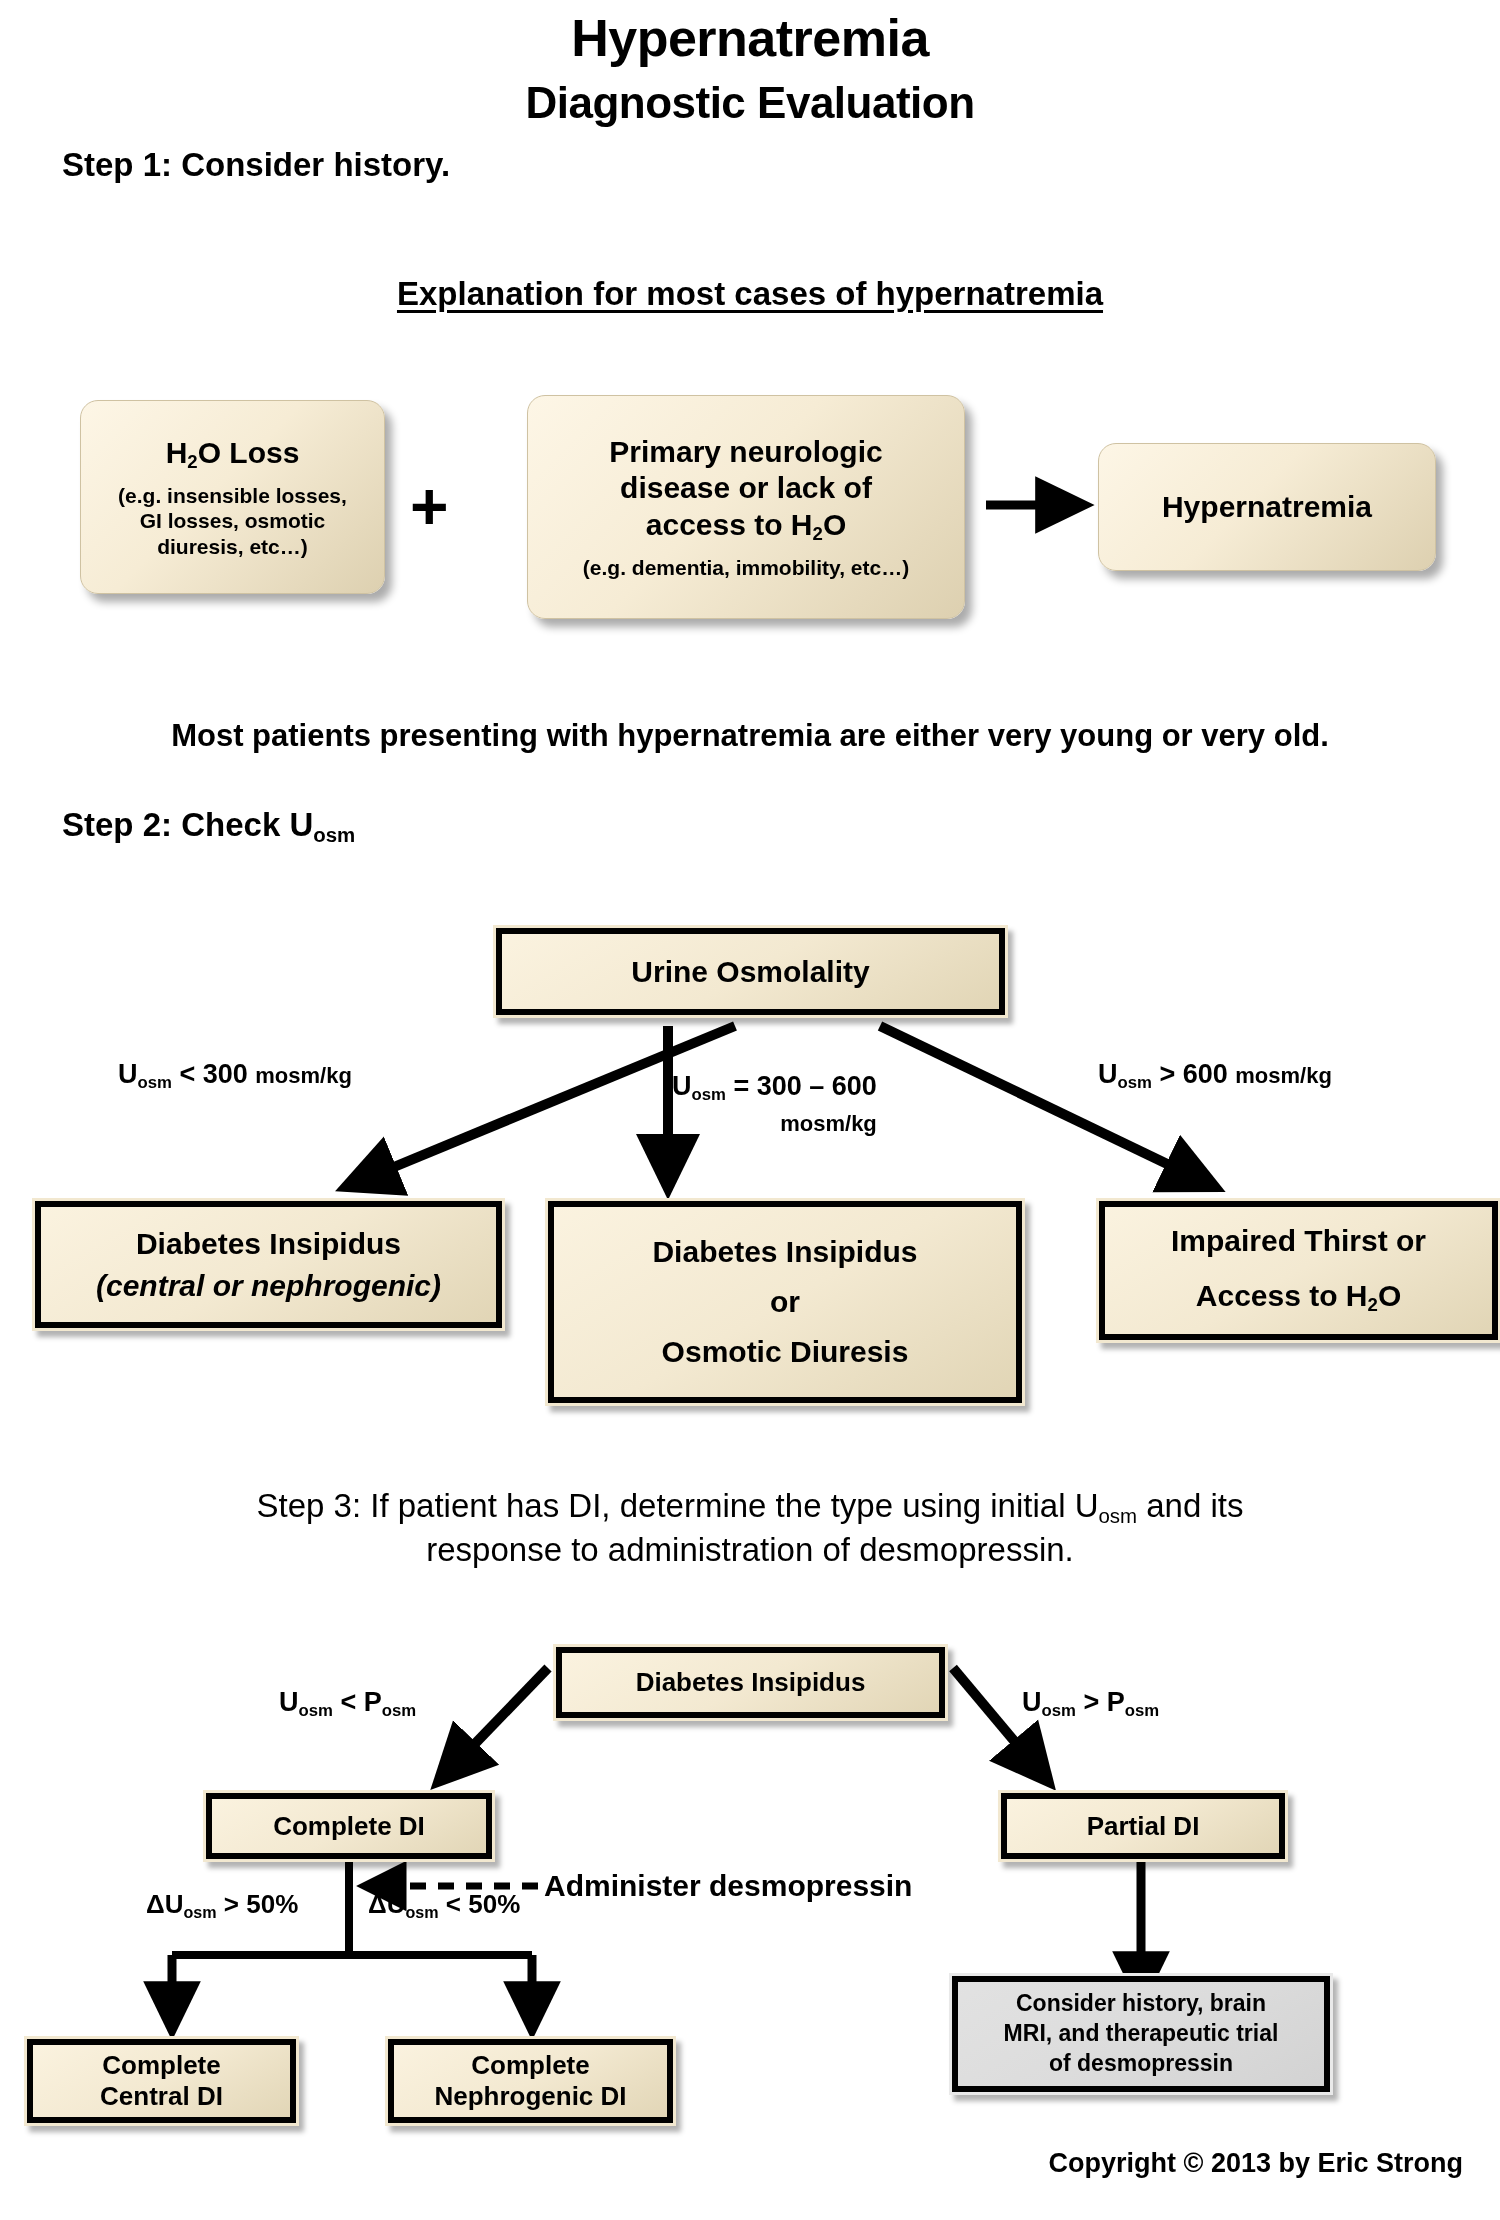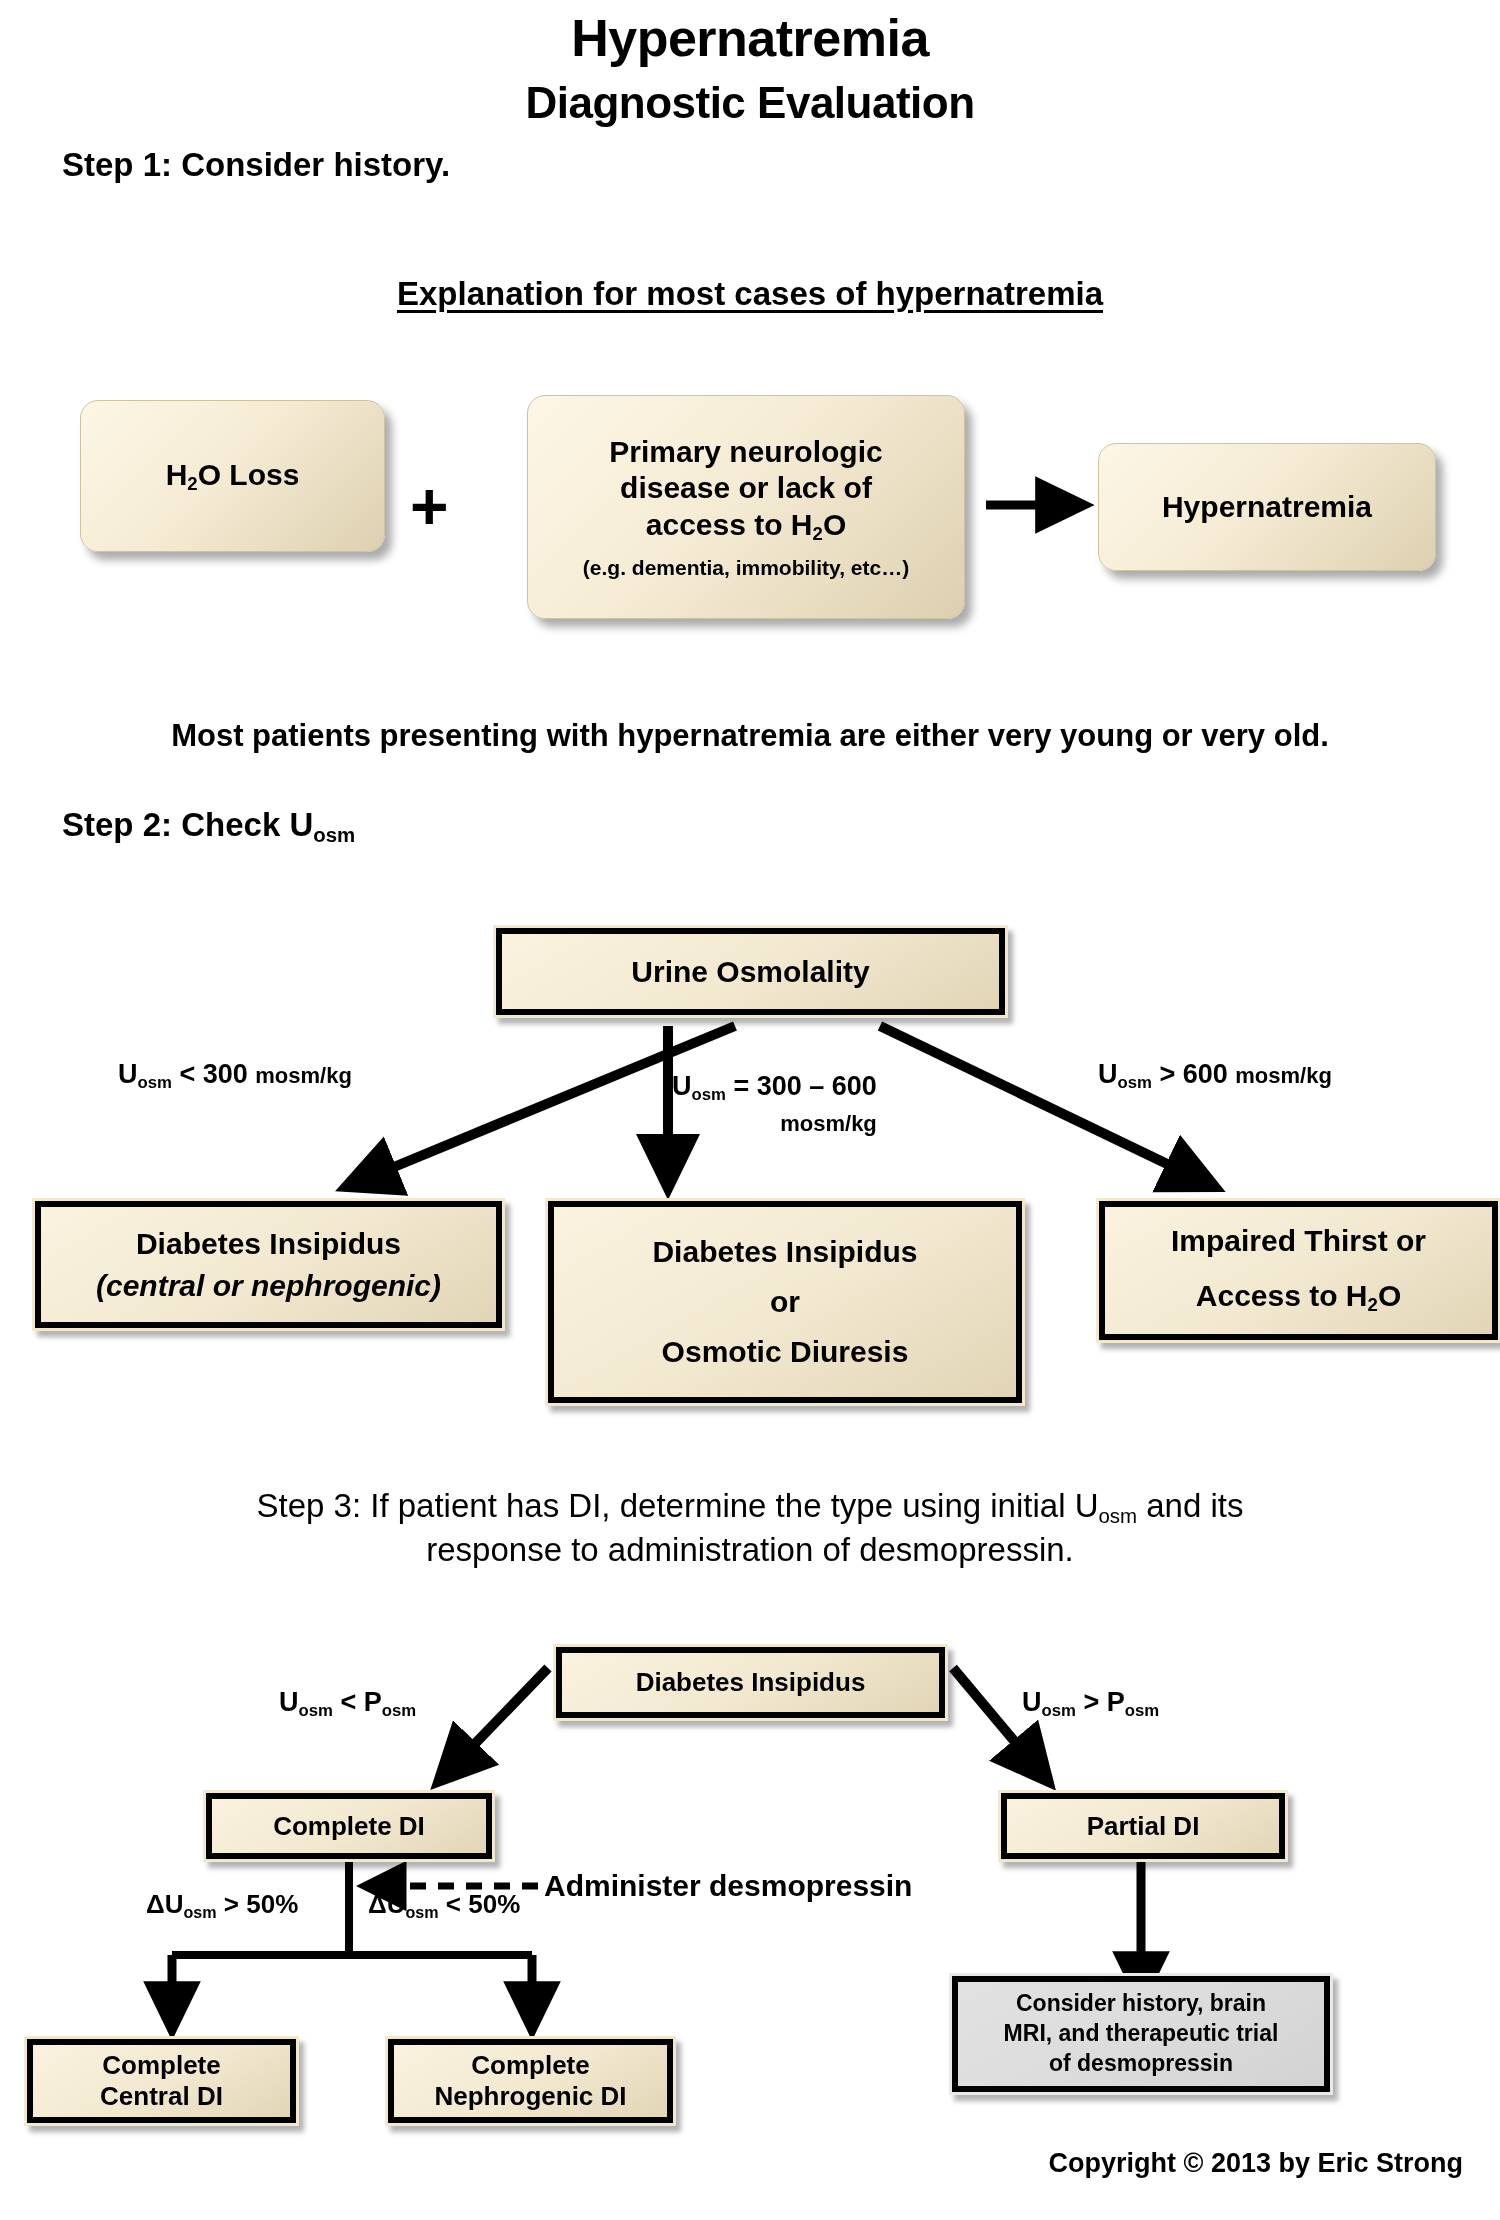--- a/index.html
+++ b/index.html
@@ -104,21 +104,21 @@
     border-color: #e9e9e9;
   }
 
   .bt { font-weight: bold; }
   .t30 { font-size: 30px; }
   .t26 { font-size: 26px; }
 
   sub { font-size: 0.62em; vertical-align: -0.28em; }
 
   
-  #box-h2o-loss   { top: 400px; left: 80px;  width: 305px; height: 152px; padding: 8px 26px; }
+  #box-h2o-loss   { top: 400px; left: 80px;  width: 305px; height: 194px; padding: 8px 26px; }
   #box-neuro      { top: 395px; left: 527px; width: 438px; height: 224px; padding: 8px 14px; }
   #box-hypernat   { top: 443px; left: 1098px;width: 338px; height: 128px; }
 
   #plus-sign {
     top: 473px; left: 410px;
     font-size: 66px; font-weight: bold; line-height: 1;
   }
 
   .box-title-line { font-size: 30px; font-weight: bold; line-height: 1.22; }
   .box-eg { font-size: 21px; font-weight: bold; line-height: 1.22; margin-top: 9px; }
@@ -199,20 +199,25 @@
 <div class="abs" id="sub-title">Diagnostic Evaluation</div>
 
 <div class="abs step-head" id="step1">Step 1: Consider history.</div>
 
 <div class="abs" id="explanation-head">Explanation for most cases of hypernatremia</div>
 
 <div class="abs rbox" id="box-h2o-loss">
   <div class="box-title-line">
     <span>H</span><sub>2</sub><span>O Loss</span>
   </div>
+  <div class="box-eg">
+    <div>(e.g. insensible losses,</div>
+    <div>GI losses, osmotic</div>
+    <div>diuresis, etc…)</div>
+  </div>
 </div>
 
 <div class="abs" id="plus-sign">+</div>
 
 <div class="abs rbox" id="box-neuro">
   <div class="box-title-line">Primary neurologic</div>
   <div class="box-title-line">disease or lack of</div>
   <div class="box-title-line">
     <span>access to H</span><sub>2</sub><span>O</span>
   </div>

